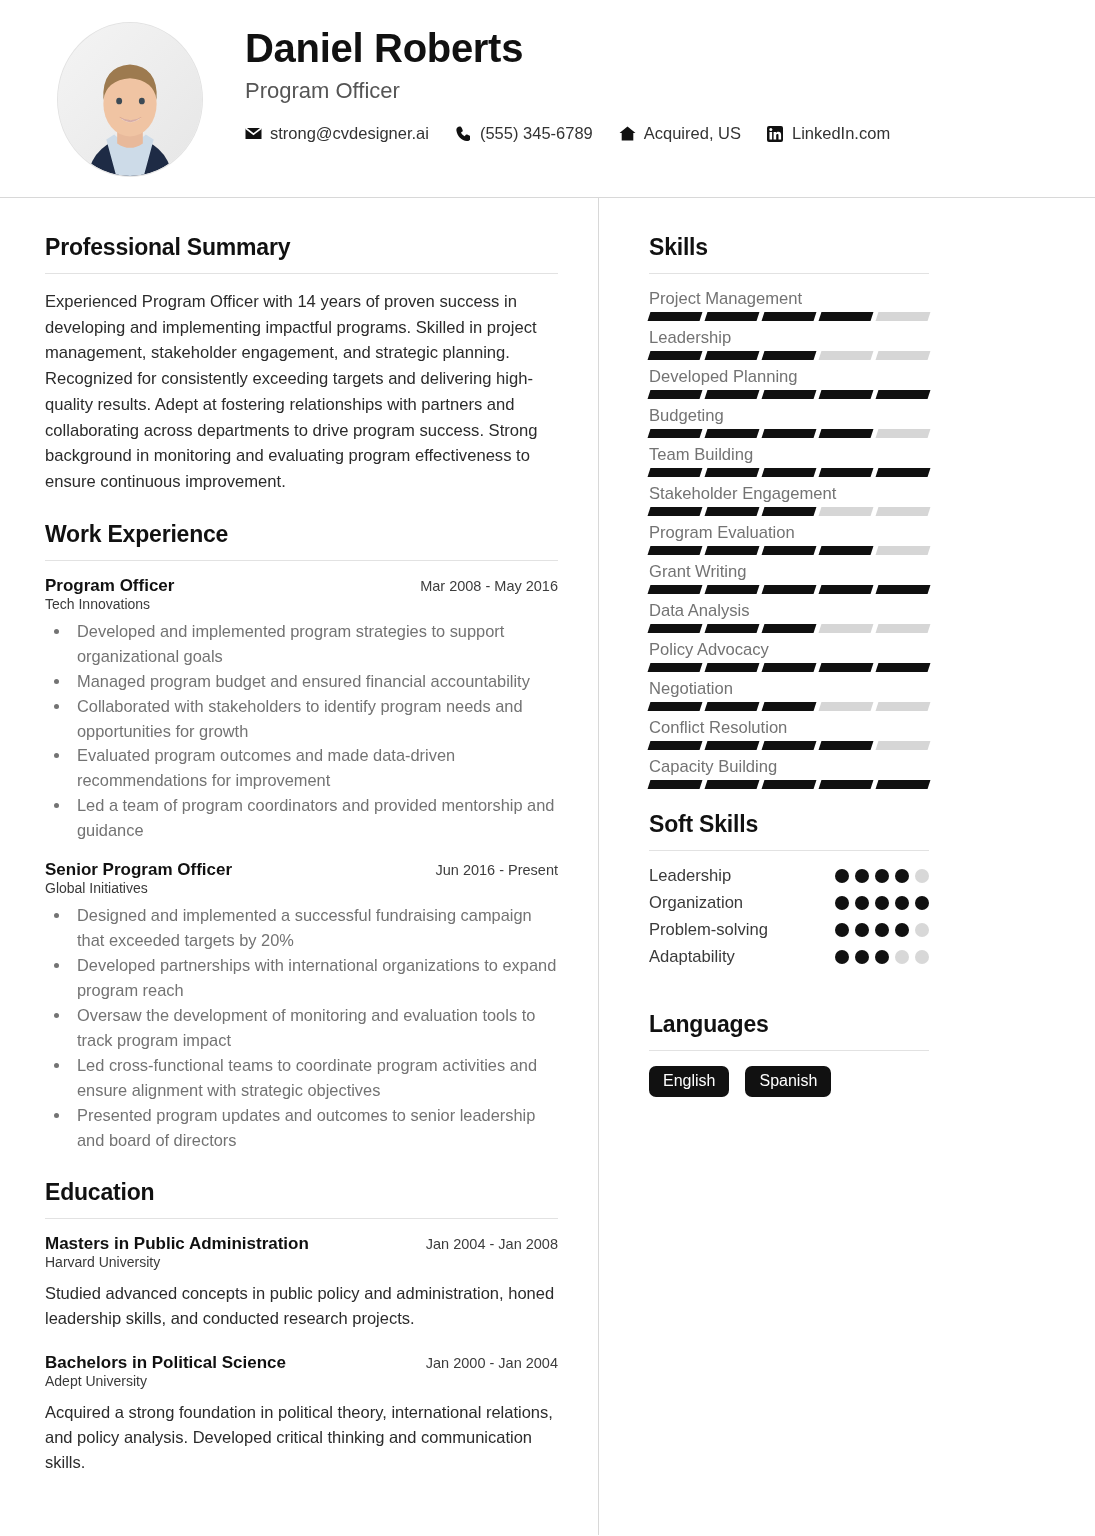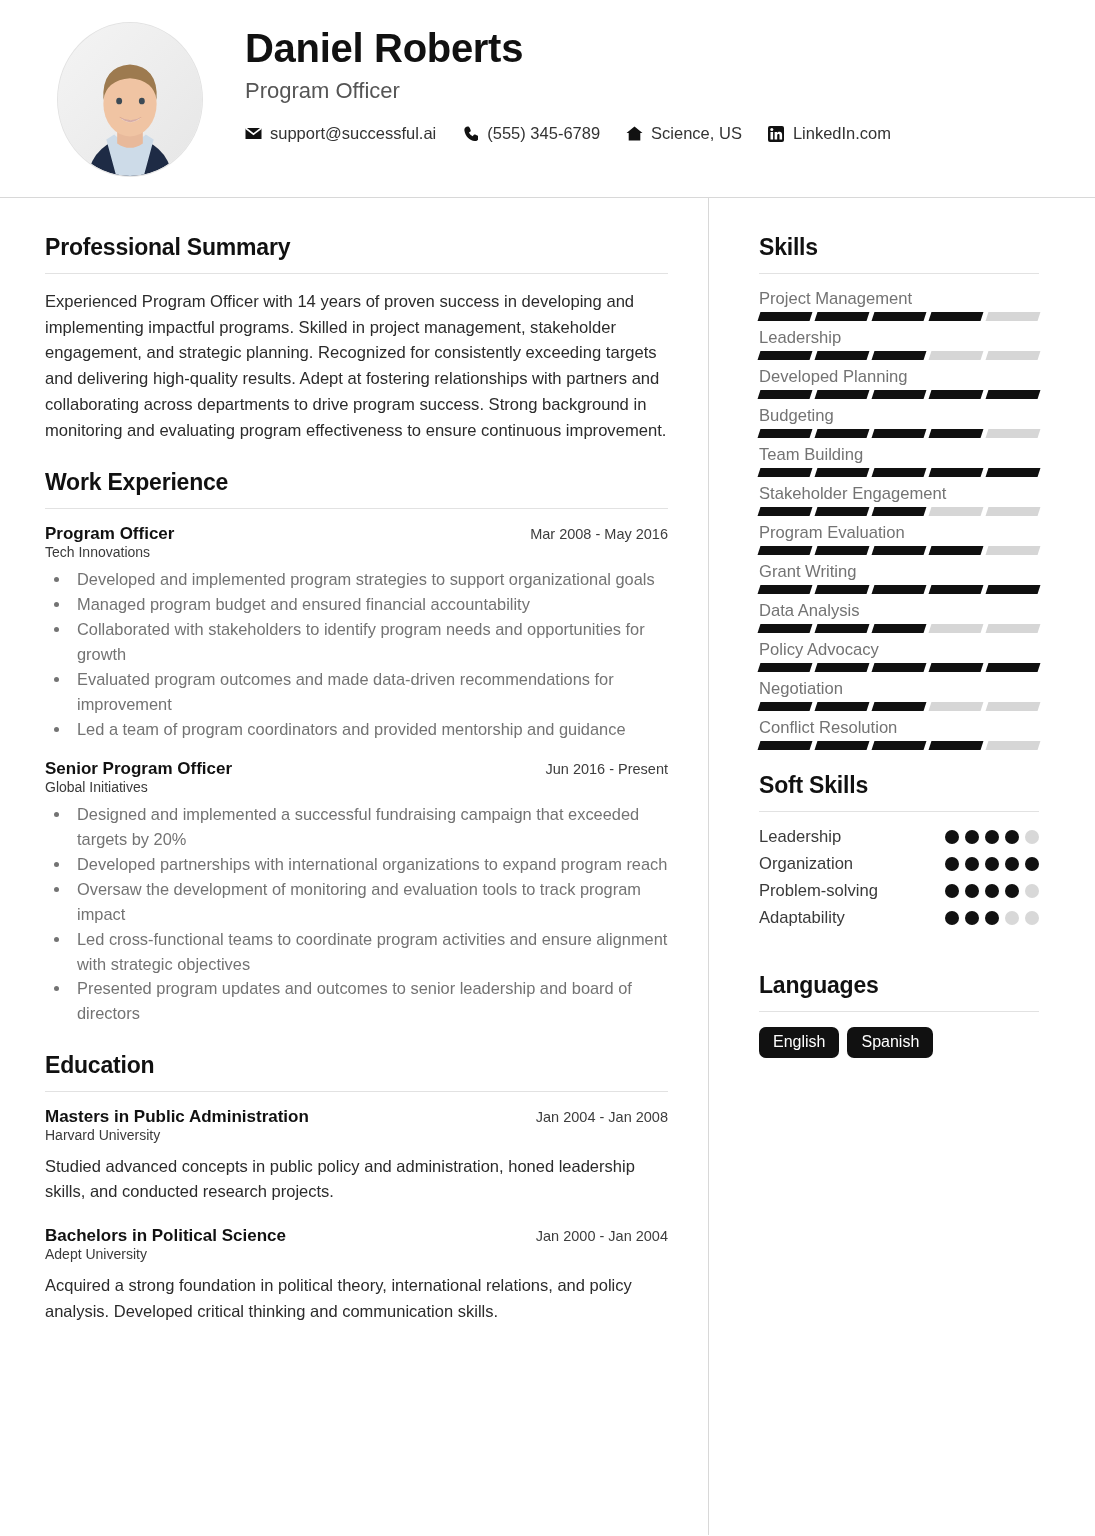--- a/index.html
+++ b/index.html
@@ -61,21 +61,21 @@
     font-size: 16.5px;
     color: #333;
     white-space: nowrap;
   }
   .contact .ic { display: inline-flex; width: 17px; height: 16px; align-items: center; justify-content: center; }
   .contact .ic svg { fill: #111; display: block; }
 
   
   .body-cols { display: flex; height: calc(1536px - 199px); }
   .left-col {
-    width: 709px;
+    width: 599px;
     padding: 36px 40px 12px 45px;
     border-right: 1px solid #d8d8d8;
   }
   .right-col {
     width: 370px;
     padding: 36px 40px 0 50px;
   }
 
   
   .sec-title {
@@ -166,21 +166,21 @@
   }
   .soft-label { font-size: 16.6px; color: #3a3a3a; }
   .dots { display: flex; gap: 6px; }
   .dot {
     width: 14px; height: 14px; border-radius: 50%;
     background: #d8d8d8;
   }
   .dot.on { background: #111; }
 
   
-  .lang-tags { display: flex; gap: 8px; flex-wrap: wrap; }
+  .lang-tags { display: flex; gap: 16px; flex-wrap: wrap; }
   .lang-tag {
     background: #111;
     color: #fff;
     font-size: 16px;
     padding: 7px 14px 8px;
     border-radius: 7px;
     line-height: 1;
   }
 </style>
 </head>
@@ -220,39 +220,39 @@
       <div class="job-title">Program Officer</div>
       <div class="contacts">
 
         <div class="contact">
           <span class="ic">
             <svg width="17" height="13" viewBox="0 0 17 13">
                 <path d="M0.5 1h16v11h-16z" fill="#111"></path>
                 <path d="M0.5 1l8 6.2 8-6.2" fill="none" stroke="#fff" stroke-width="1.6"></path>
               </svg>
           </span>
-          <span>support@successful.ai</span>
+          <span>strong@cvdesigner.ai</span>
         </div>
 
         <div class="contact">
           <span class="ic">
             <svg width="14" height="16" viewBox="0 0 14 16">
                 <path d="M3.8 0.4c1 0 1.6 0.5 2 1.6l0.8 2c0.3 0.8 0.1 1.4-0.6 1.8l-1 0.6c0.8 1.8 2 3 3.8 3.8l0.6-1c0.4-0.7 1-0.9 1.8-0.6l2 0.8c1.1 0.4 1.6 1 1.6 2 0 2.2-1.8 3.9-4 3.6C5.6 14.4 1.2 10 0.4 4.4 0.1 2.2 1.7 0.4 3.8 0.4z" fill="#111"></path>
               </svg>
           </span>
           <span>(555) 345-6789</span>
         </div>
 
         <div class="contact">
           <span class="ic">
             <svg width="17" height="15" viewBox="0 0 17 15">
                 <path d="M8.5 0.5L0.5 7h2.2v7.5h11.6V7h2.2z" fill="#111"></path>
               </svg>
           </span>
-          <span>Science, US</span>
+          <span>Acquired, US</span>
         </div>
 
         <div class="contact">
           <span class="ic">
             <svg width="16" height="16" viewBox="0 0 16 16">
                 <rect width="16" height="16" rx="2" fill="#111"></rect>
                 <rect x="2.5" y="6" width="2.6" height="7.5" fill="#fff"></rect>
                 <circle cx="3.8" cy="3.6" r="1.5" fill="#fff"></circle>
                 <path d="M6.6 6h2.5v1.1c0.5-0.8 1.3-1.3 2.4-1.3 1.7 0 2.6 1 2.6 3v4.7h-2.6V9.3c0-0.9-0.3-1.4-1.1-1.4-0.8 0-1.2 0.5-1.2 1.5v4.1H6.6z" fill="#fff"></path>
               </svg>
@@ -453,20 +453,30 @@
             <div class="skill-row">
               <div class="skill-label">Conflict Resolution</div>
               <div class="skill-bar">
                 <div class="seg on"></div>
                 <div class="seg on"></div>
                 <div class="seg on"></div>
                 <div class="seg on"></div>
                 <div class="seg"></div>
               </div>
             </div>
+            <div class="skill-row">
+              <div class="skill-label">Capacity Building</div>
+              <div class="skill-bar">
+                <div class="seg on"></div>
+                <div class="seg on"></div>
+                <div class="seg on"></div>
+                <div class="seg on"></div>
+                <div class="seg on"></div>
+              </div>
+            </div>
           </div>
       </div>
 
       <div class="sec-right">
         <div class="sec-title">Soft Skills</div>
         <div class="sec-rule"></div>
         <div id="soft-list">
             <div class="soft-row">
               <div class="soft-label">Leadership</div>
               <div class="dots">

